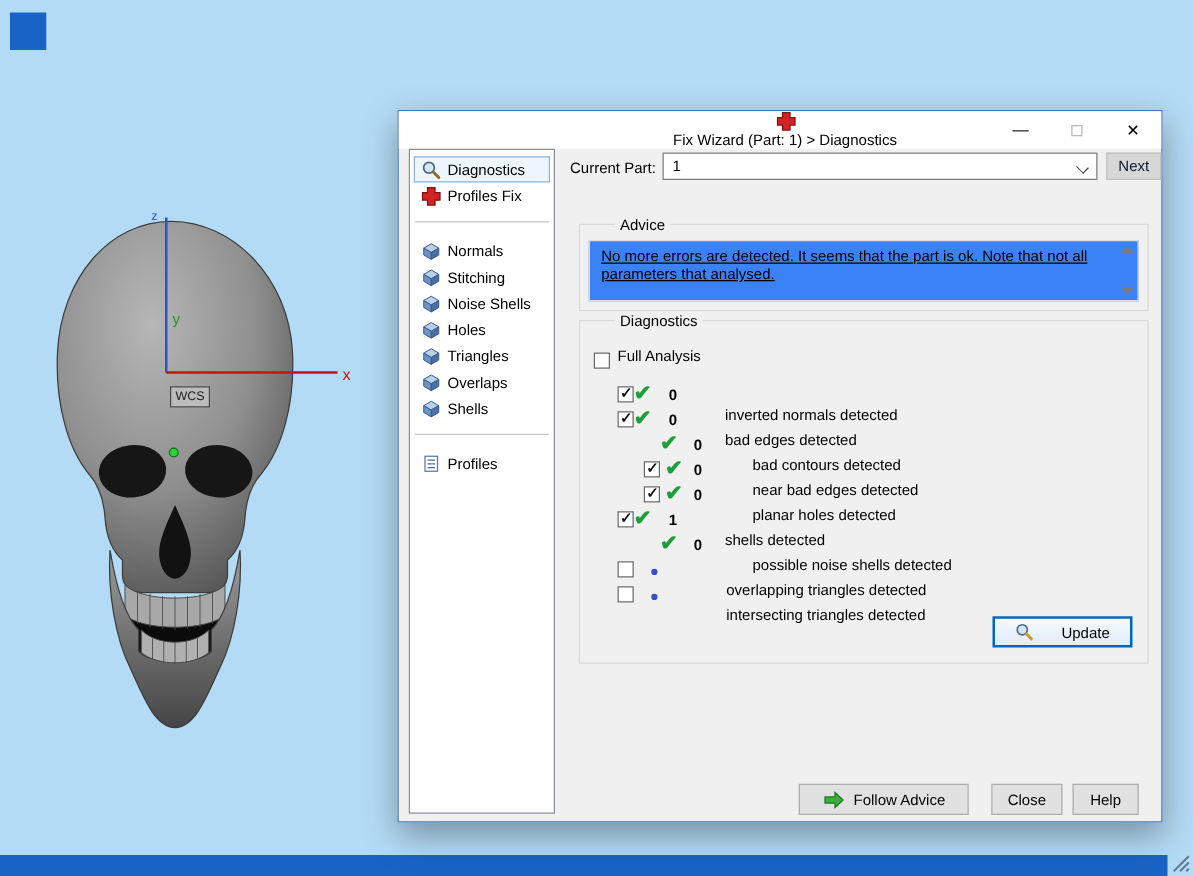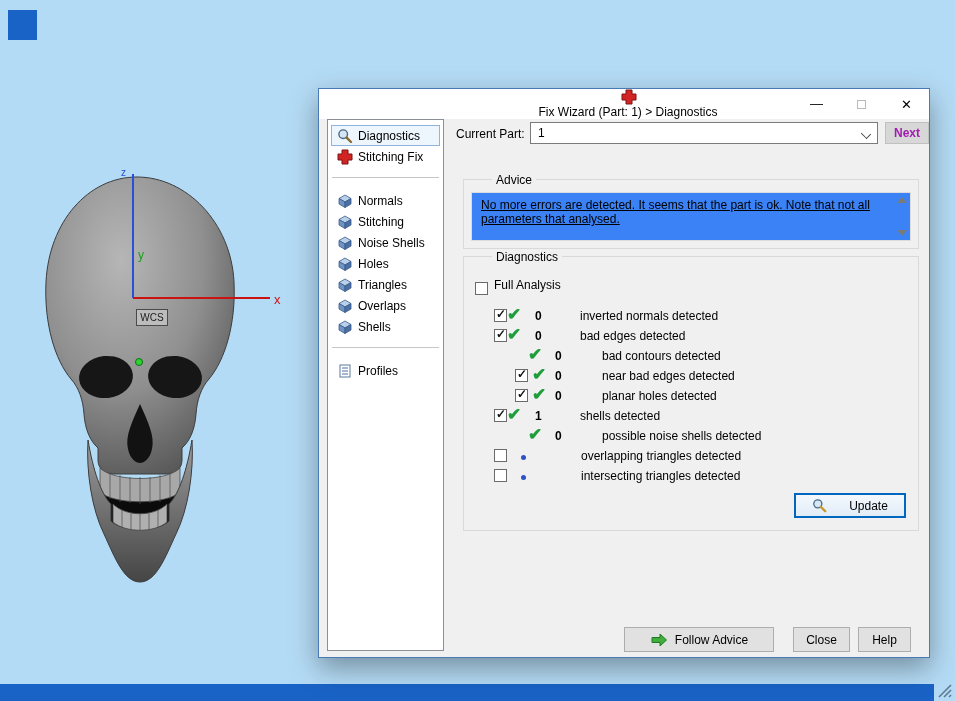--- a/index.html
+++ b/index.html
@@ -71,22 +71,22 @@
     background:#fff; border:1px solid #7a7a7a;
     display:flex; align-items:center; padding-left:7px;
   }
   .combo-chevron {
     position:absolute; right:7px; top:7px; width:8px; height:8px;
     border-right:1.5px solid #444; border-bottom:1.5px solid #444;
     transform:rotate(45deg) scale(1,0.8);
   }
   .next-btn {
     position:absolute; left:566px; top:33px; width:44px; height:22px;
-    background:#d7d7d7; border:1px solid #c0c0c0; color:#a21caf;
-    display:flex; align-items:center; justify-content:center;font-weight:bold;
+    background:#d7d7d7; border:1px solid #c0c0c0; color:#0f172a;
+    display:flex; align-items:center; justify-content:center;
   }
 
   
   .group { position:absolute; border:1px solid #d9d9d9; }
   .group-label {
     position:absolute; top:-7px; left:8px; background:#f0f0f0; padding:0 4px;margin-left:20px;
   }
   .advice-group { left:144px; top:90px; width:456px; height:70px; }
   .advice-box {
     position:absolute; left:7px; right:7px; top:12px; bottom:7px;
@@ -110,21 +110,21 @@
   .wcb {
     width:13px; height:13px; background:#fff; border:1px solid #6b6b6b; top:3px; position:relative;
   }
   .diag-row .wcb { position:absolute; }
   .wcb.checked::after {
     content:"\2713"; position:absolute; left:1px; top:-3px;
     font-size:12px; font-weight:bold; color:#111;
   }
   .gchk { font-size:17px; font-weight:700; color:#1f9d3a; top:-2px; }
   .cnt  { font-weight:700; top:3px; }
-  .lbl  { top:3px;text-align:center; }
+  .lbl  { top:19px;text-align:center; }
   .bdot { width:5px; height:5px; border-radius:50%; background:#2d52c8; top:9px; }
 
   .s-cb0  { left:30px; }  .s-cb1  { left:51px; }
   .s-chk0 { left:43px; }  .s-chk1 { left:64px; }
   .s-cnt0 { left:71px; }  .s-cnt1 { left:91px; }
   .s-lbl0 { left:116px; } .s-lbl1 { left:138px; }
   .s-dot  { left:57px; }  .s-lbld { left:101px;margin-left:16px; }
 
   .update-btn {
     position:absolute; left:330px; top:236px; width:112px; height:25px;
@@ -132,21 +132,21 @@
     display:flex; align-items:center; justify-content:center; gap:22px;
     font-family:inherit; font-size:12px; cursor:default;
   }
 
   
   .btn {
     position:absolute; height:25px; background:#e1e1e1; border:1px solid #adadad;
     display:flex; align-items:center; justify-content:center; gap:7px;
     font-family:inherit; font-size:12px; cursor:default;
   }
-  .follow-btn { left:305px; top:538px; width:150px; }
+  .follow-btn { left:320px; top:538px; width:136px; }
   .close-btn  { left:474px; top:538px; width:57px; }
   .help-btn   { left:539px; top:538px; width:53px; }
 </style>
 </head>
 <body>
 
 <div class="corner-block"></div>
 <div class="bottom-strip"></div>
 <svg class="resize-grip" viewBox="0 0 20 20">
   <line x1="17" y1="5" x2="5" y2="17" stroke="#5f7a90" stroke-width="1.6"></line>
@@ -244,21 +244,21 @@
       <svg width="16" height="16" viewBox="0 0 16 16">
         <circle cx="6.2" cy="6.2" r="4.3" fill="#d5e6f5" stroke="#4a6a8a" stroke-width="1.4"></circle>
         <line x1="9.6" y1="9.6" x2="14" y2="14" stroke="#8a6a30" stroke-width="2.4" stroke-linecap="round"></line>
       </svg>
       <span>Diagnostics</span>
     </div>
     <div class="side-item">
       <svg width="16" height="16" viewBox="0 0 16 16">
         <path d="M5 1 h6 v4 h4 v6 h-4 v4 h-6 v-4 h-4 v-6 h4 z" fill="#d32424" stroke="#7c1212" stroke-width="1"></path>
       </svg>
-      <span>Stitching Fix</span>
+      <span>Profiles Fix</span>
     </div>
 
     <div class="side-sep"></div>
 
     <div class="side-item">
       <svg width="16" height="16" viewBox="0 0 16 16">
         <polygon points="8,2 14,5.5 8,9 2,5.5" fill="#b8d0ea" stroke="#3a5a8a" stroke-width="0.8"></polygon>
         <polygon points="2,5.5 8,9 8,14.5 2,11" fill="#6f94c4" stroke="#3a5a8a" stroke-width="0.8"></polygon>
         <polygon points="14,5.5 8,9 8,14.5 14,11" fill="#4a6fa5" stroke="#3a5a8a" stroke-width="0.8"></polygon>
       </svg>

